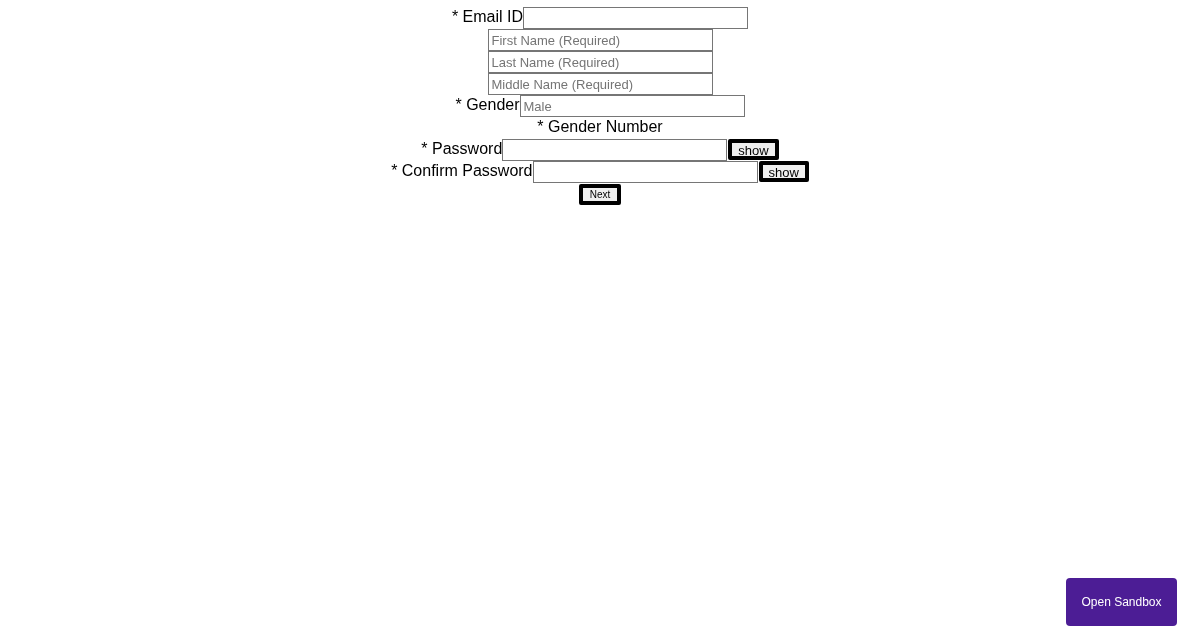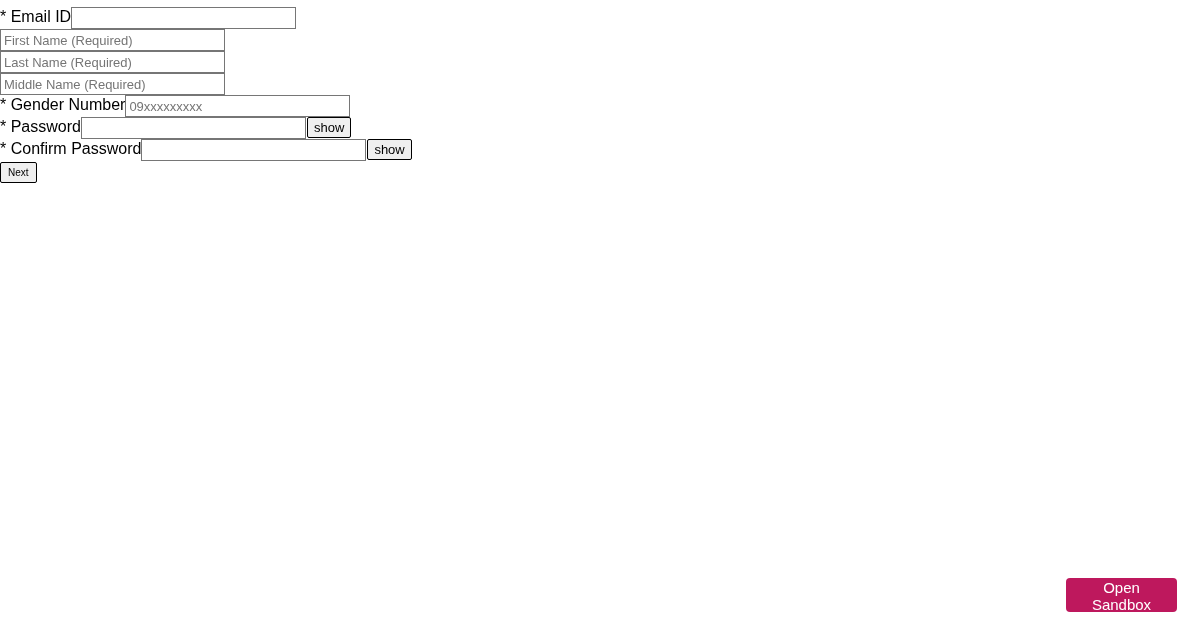--- a/index.html
+++ b/index.html
@@ -1,50 +1,53 @@
 <!DOCTYPE html>
 <html><head>
   <meta charset="utf-8">
   <style>
     html, body { margin: 0; padding: 0; background: #ffffff; }
     body { width: 1200px; height: 630px; position: relative; overflow: hidden;
            font-family: "Liberation Sans", sans-serif; font-size: 16px; color: #000; }
     .form { position: absolute; top: 7px; left: 0; width: 1200px; text-align: center; }
-    .row { height: 22px; line-height: 22px; white-space: nowrap; display: flex; align-items: flex-start; }
+    .row { height: 22px; line-height: 22px; white-space: nowrap; display: flex; justify-content: center; align-items: flex-start; }
     .label { font-size: 16px; line-height: 20px; }
     input.field { box-sizing: border-box; width: 225px; height: 22px; border: 1px solid #767676; border-radius: 0;
                   padding: 1px 3px; font-family: "Liberation Sans", sans-serif; font-size: 13px; margin: 0; background: #fff; }
     input.field::placeholder { color: #757575; }
     .btn { box-sizing: border-box; height: 21px; padding: 0 6px; margin: 0 0 0 1px; font-family: "Liberation Sans", sans-serif;
-           font-size: 13px; background: #efefef; border: 1px solid #000000; border-radius: 2px; color: #000; cursor: pointer; }
+           font-size: 13px; background: #efefef; border: 4px solid #000000; border-radius: 2px; color: #000; cursor: pointer; }
     .next-row { margin-top: 1px; }
     .next { font-size: 10px; height: 21px; padding: 0 7px; margin: 0; }
-    .sandbox { position: absolute; left: 1066px; top: 578px; width: 111px; height: 34px; background: #be185d; color: #fff;
-               border: none; border-radius: 4px; font-family: "Liberation Sans", sans-serif; font-size: 15px; cursor: pointer; }
+    .sandbox { position: absolute; left: 1066px; top: 578px; width: 111px; height: 48px; background: #4c1d95; color: #fff;
+               border: none; border-radius: 4px; font-family: "Liberation Sans", sans-serif; font-size: 12px; cursor: pointer; }
   </style>
 </head>
 <body>
 
 <div class="form">
   <div class="row">
     <span class="label">* Email ID</span>
       <input class="field" type="text" placeholder="" style="">
   </div>
   <div class="row">
       <input class="field" type="text" placeholder="First Name (Required)" style="">
   </div>
   <div class="row">
     <input class="field" type="text" placeholder="Last Name (Required)" style="">
   </div>
   <div class="row">
     <input class="field" type="text" placeholder="Middle Name (Required)" style="">
   </div>
   <div class="row">
+    <span class="label">* Gender</span>
+      <input class="field" type="text" placeholder="Male" style="">
+  </div>
+  <div class="row">
     <span class="label">* Gender Number</span>
-      <input class="field" type="text" placeholder="09xxxxxxxxx" style="">
   </div>
   <div class="row">
     <span class="label">* Password</span>
       <input class="field" type="password" style="">
       <button class="btn">show</button>
   </div>
   <div class="row">
     <span class="label">* Confirm Password</span>
       <input class="field" type="password" style="">
       <button class="btn">show</button>

